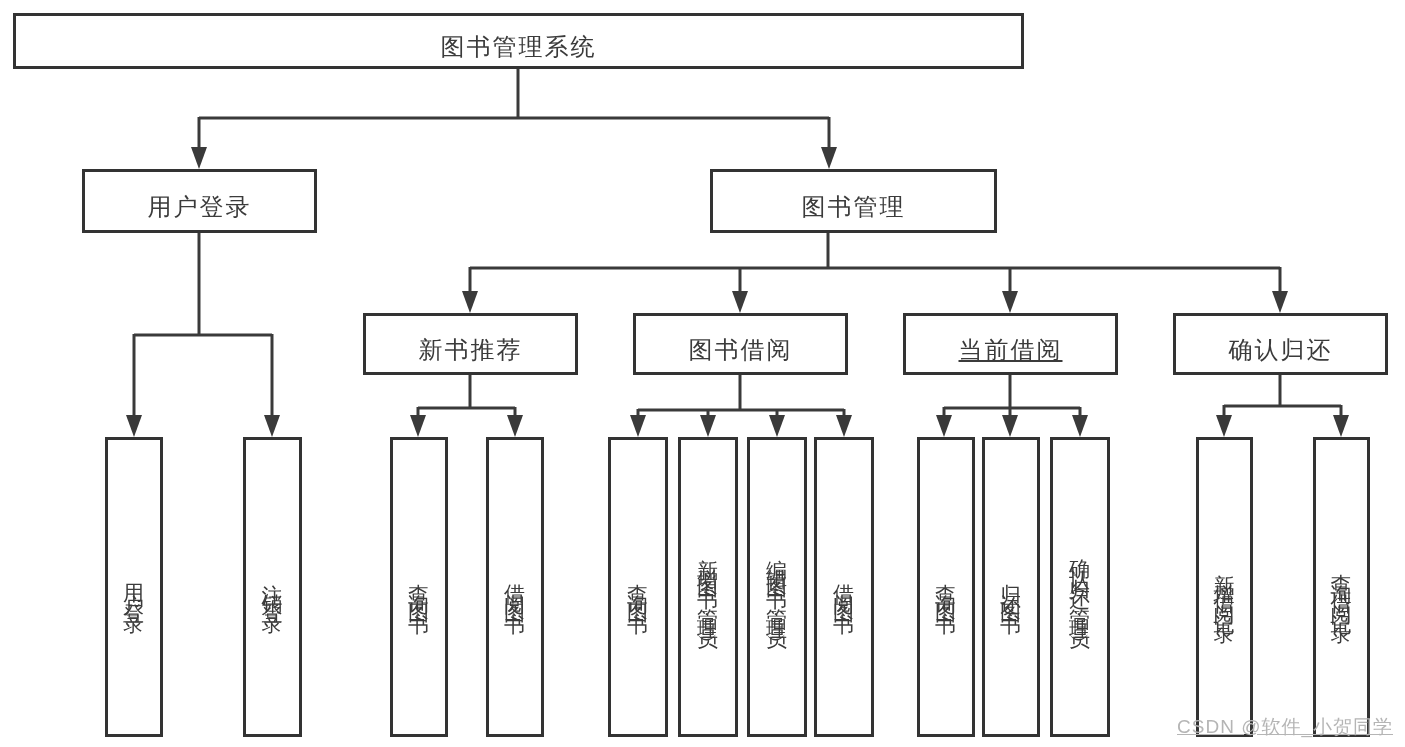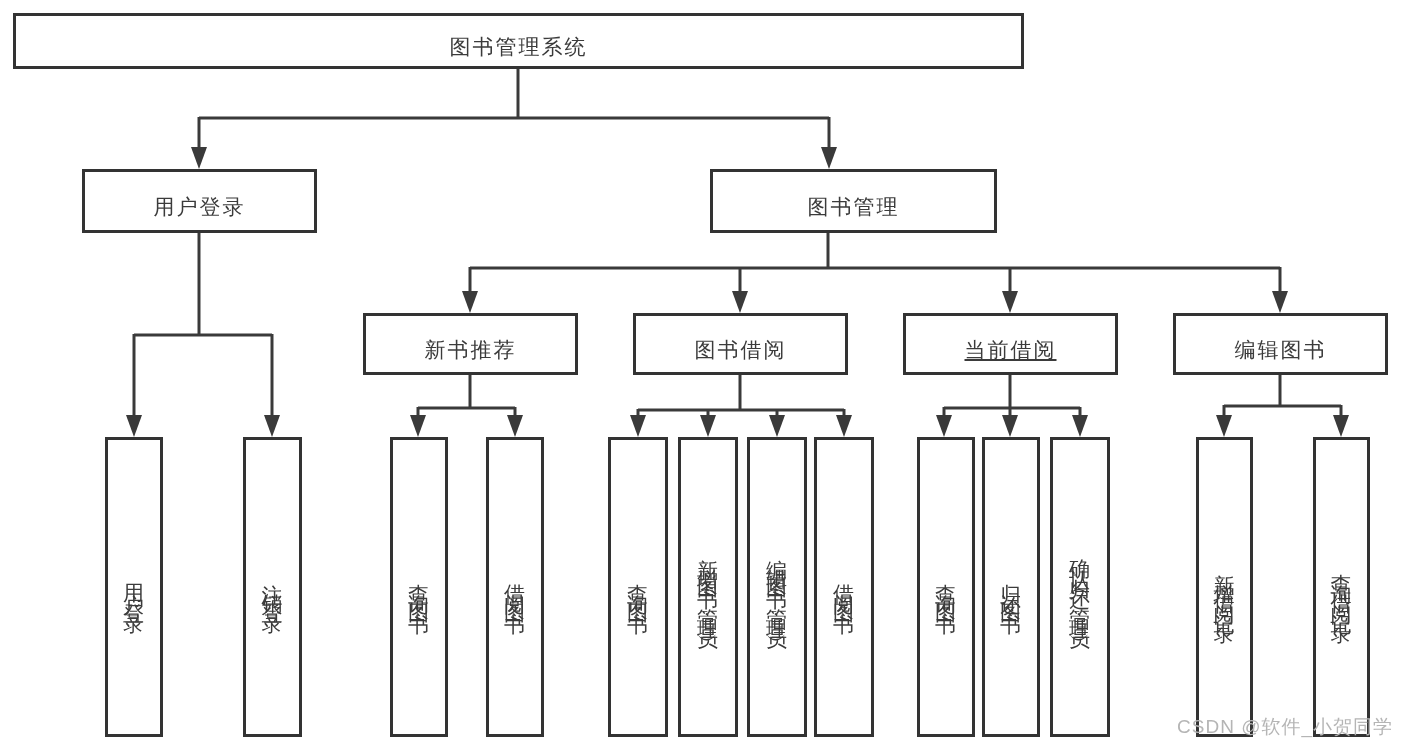--- a/index.html
+++ b/index.html
@@ -15,41 +15,42 @@
   .ah{fill:#3a3a3a;stroke:none;}
   .box{
     position:absolute;
     background:#ffffff;
     border:3px solid #333333;
     box-sizing:border-box;
     display:flex;align-items:center;justify-content:center;
     color:#3b3b3b;
     z-index:2;
   }
-  .h-label{font-size:21px;letter-spacing:2px;white-space:nowrap;margin-top:12px;}
+  .h-label{font-size:24px;letter-spacing:2px;white-space:nowrap;margin-top:12px;}
   .root{left:13px;top:13px;width:1011px;height:56px;}
   .l2{top:169px;height:64px;}
   .l3{top:313px;height:62px;width:215px;}
   .leaf{top:437px;height:300px;}
   .v{
     writing-mode:vertical-rl;
     text-orientation:mixed;
     font-size:21px;
     letter-spacing:10px;
     line-height:1;
     white-space:nowrap;
   }
   .watermark{
     position:absolute;
     right:12px;top:714px;
     font-size:19px;
     color:#b5b5b5;
     letter-spacing:1px;
     z-index:3;
     white-space:nowrap;
+    text-decoration:underline;
   }
 </style>
 </head>
 <body>
 
 <div class="canvas">
 
   <svg class="connectors" width="1405" height="747" viewBox="0 0 1405 747">
 
     <g>
@@ -140,21 +141,21 @@
   <div class="box l3" style="left:363px;">
     <span class="h-label">新书推荐</span>
   </div>
   <div class="box l3" style="left:633px;">
     <span class="h-label">图书借阅</span>
   </div>
   <div class="box l3" style="left:903px;text-decoration:underline;">
     <span class="h-label">当前借阅</span>
   </div>
   <div class="box l3" style="left:1173px;">
-    <span class="h-label">编辑图书</span>
+    <span class="h-label">确认归还</span>
   </div>
 
   <div class="box leaf" style="left:105px;width:58px;">
     <span class="v">用户登录</span>
   </div>
   <div class="box leaf" style="left:243px;width:59px;">
     <span class="v">注销登录</span>
   </div>
 
   <div class="box leaf" style="left:390px;width:58px;">

